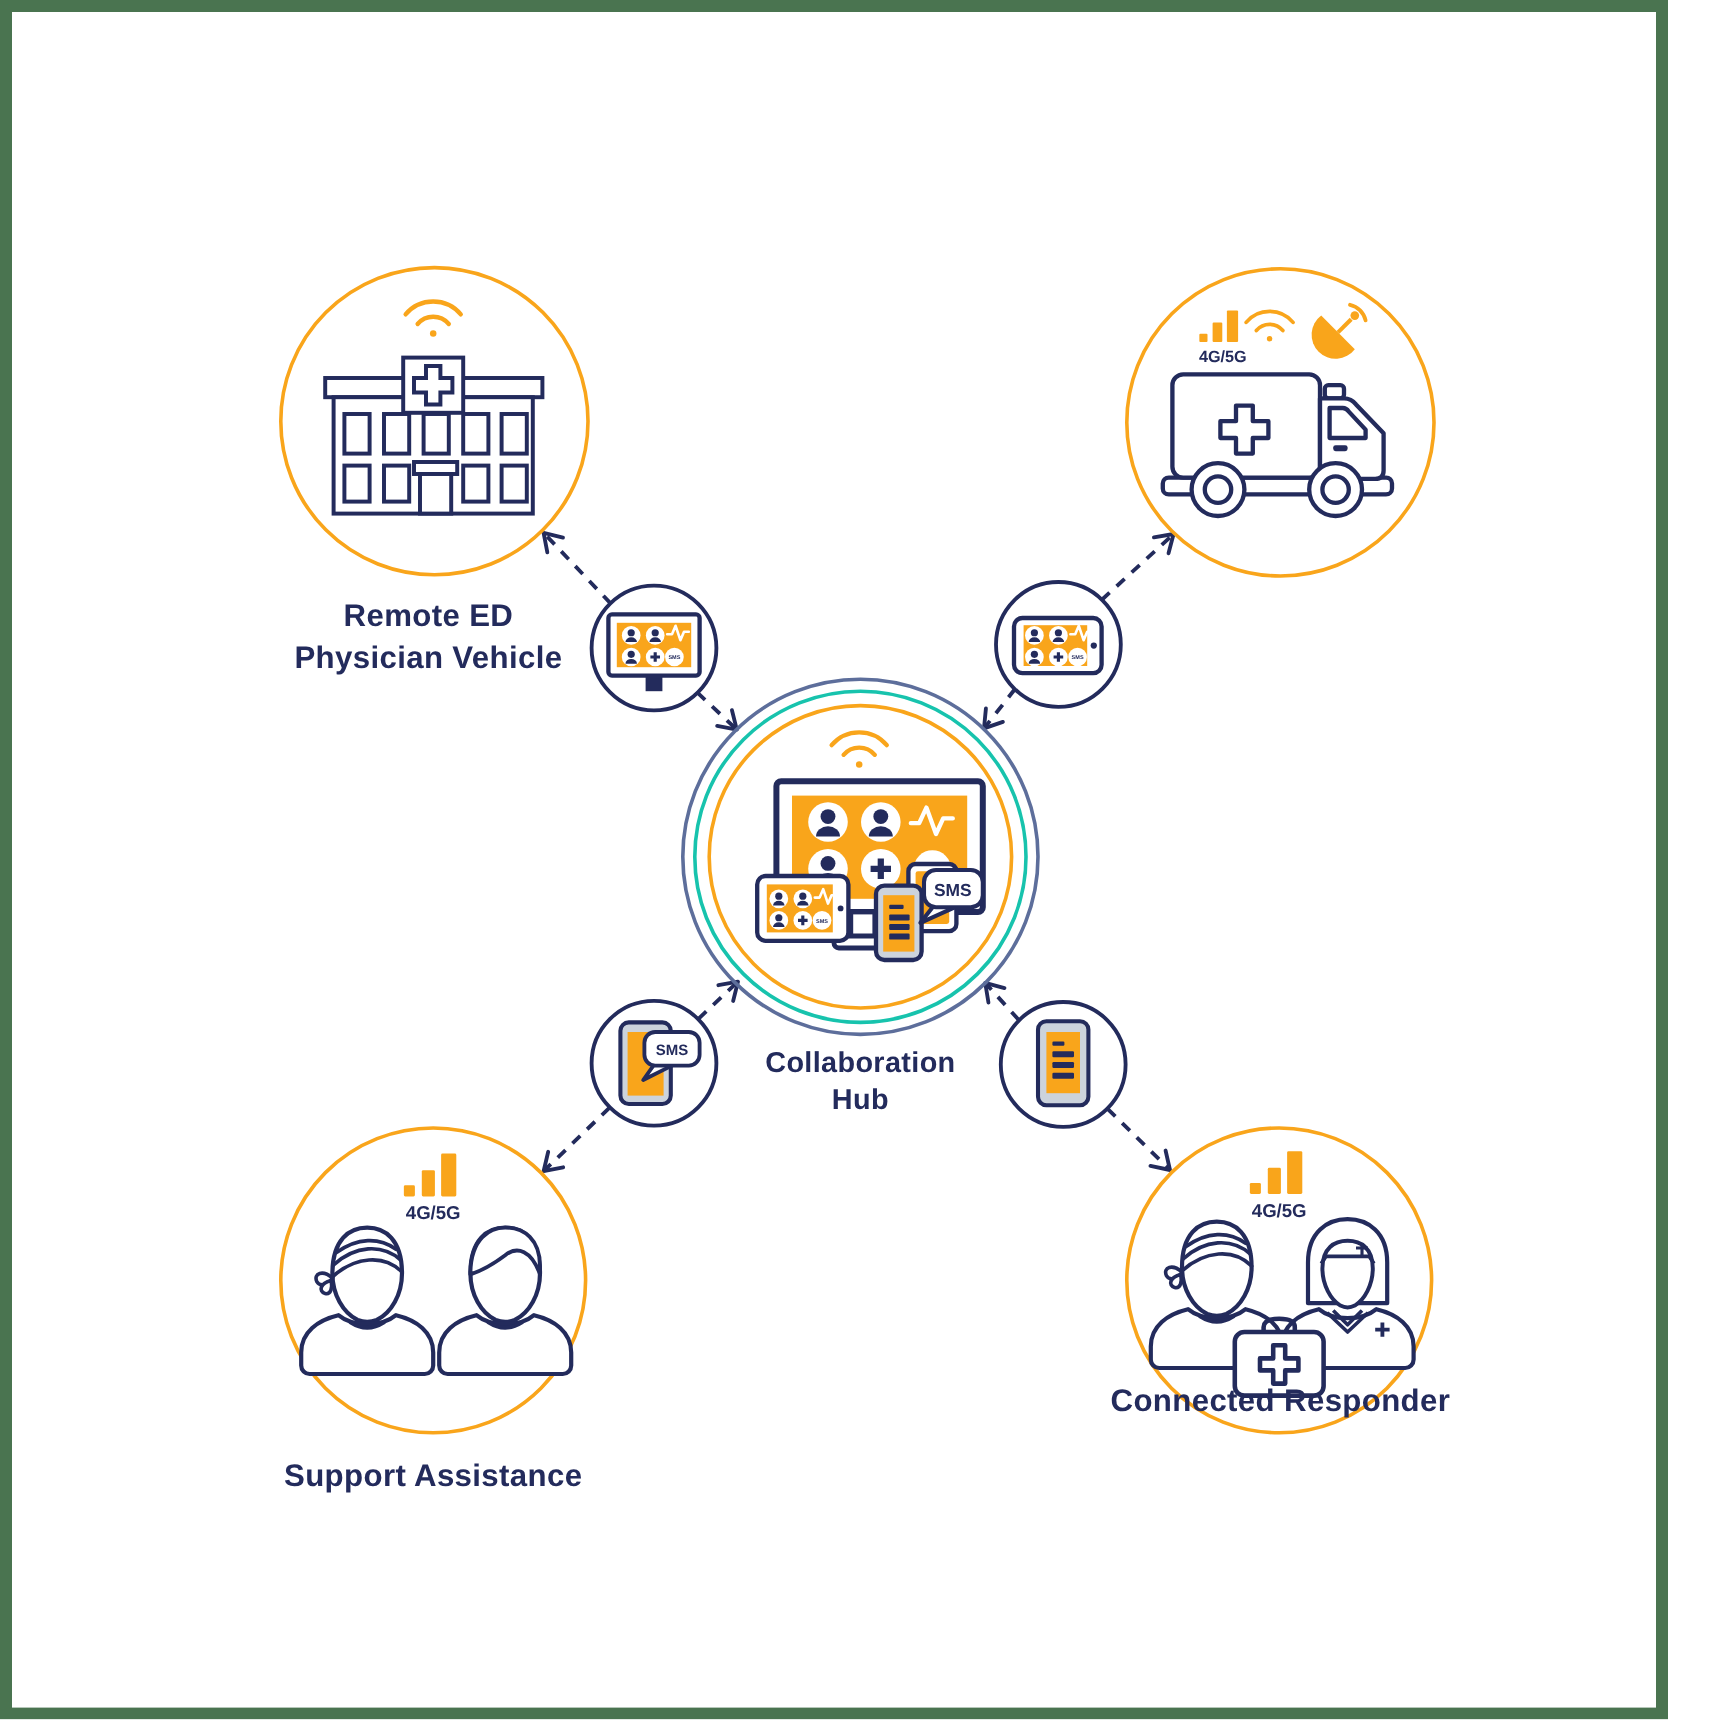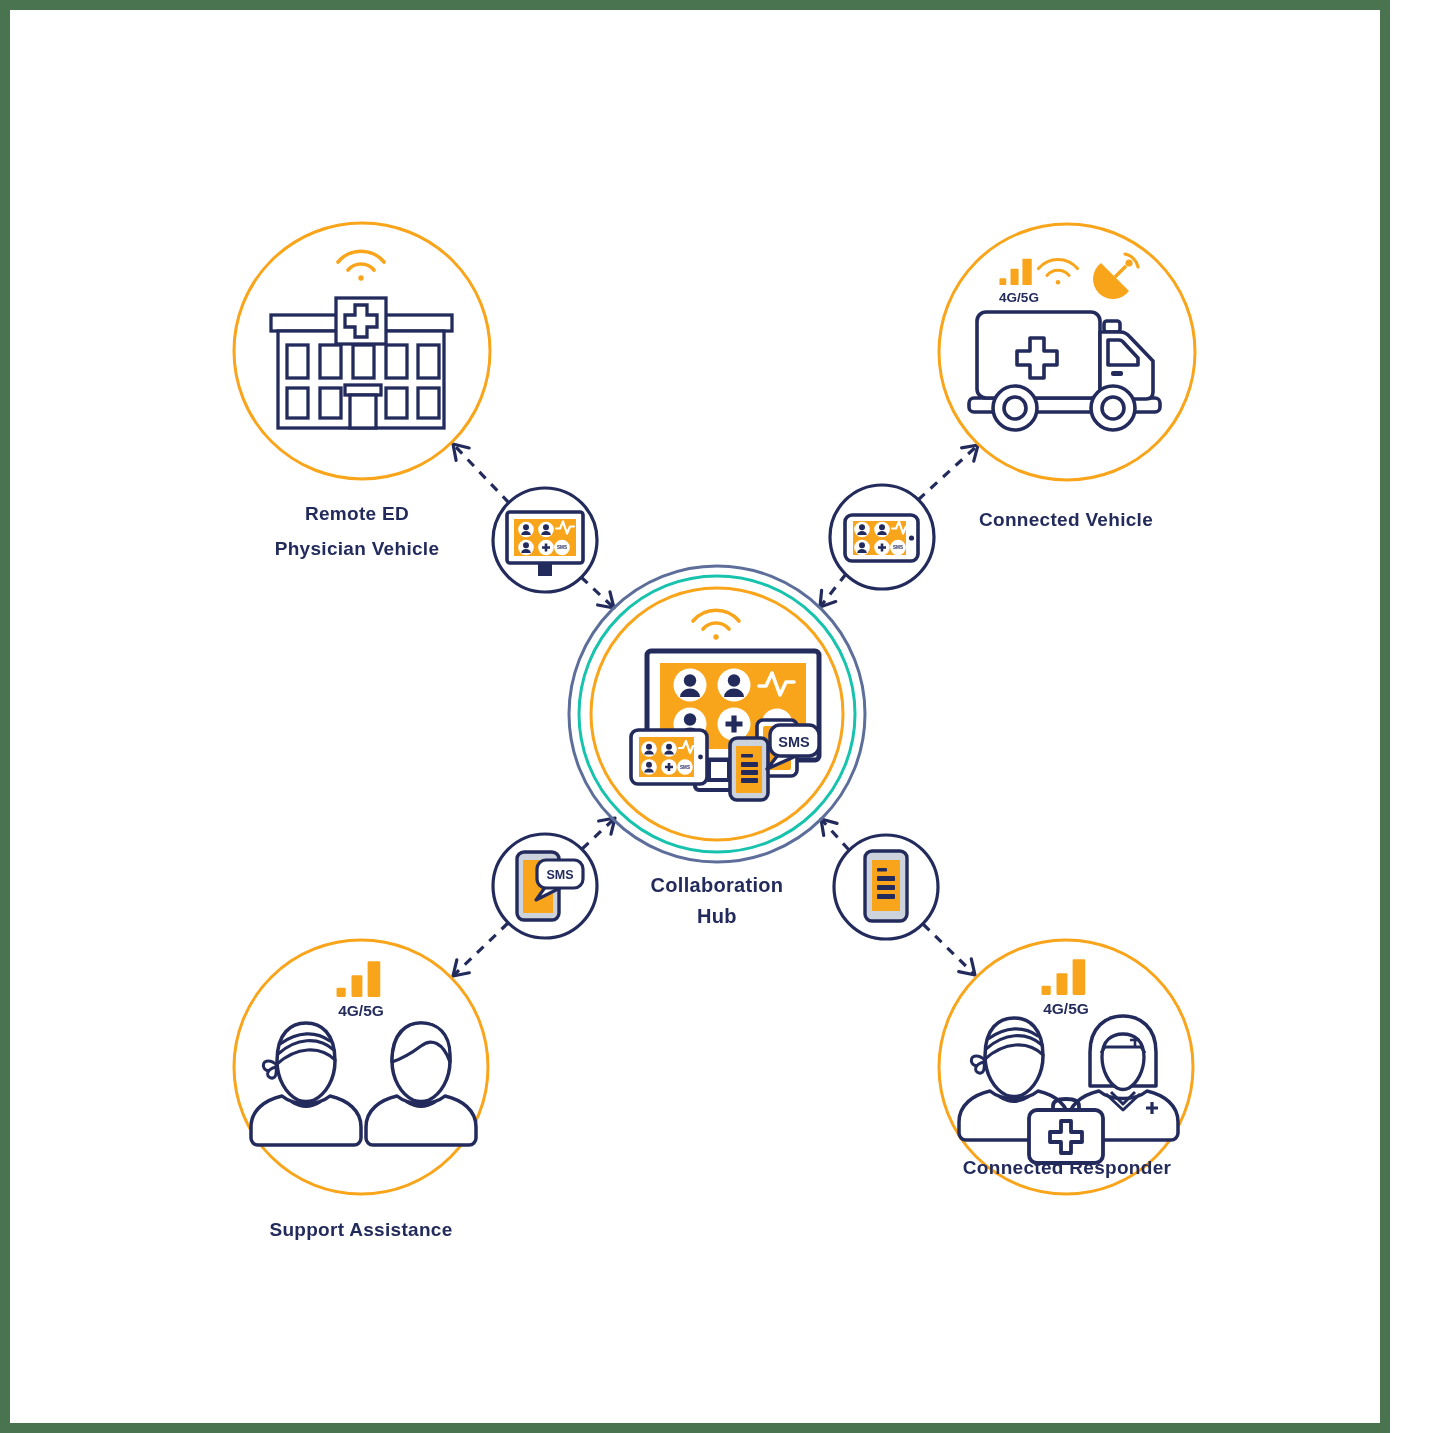--- a/index.html
+++ b/index.html
@@ -3,22 +3,22 @@
 <meta charset="utf-8">
 <style>
   html,body{margin:0;padding:0;background:#ffffff;}
   .stage{position:relative;width:1390px;height:1433px;background:#fff;overflow:hidden;
          font-family:"Liberation Sans",sans-serif;}
   .frame-border{position:absolute;inset:0;border:10px solid #4a7450;pointer-events:none;box-sizing:border-box;}
   svg.diagram{position:absolute;left:0;top:0;}
   svg text{font-family:"Liberation Sans",sans-serif;font-weight:bold;fill:#232b5c;}
   .lbl{position:absolute;color:#232b5c;font-weight:bold;text-align:center;
        transform:translateX(-50%);letter-spacing:.3px;white-space:nowrap;}
-  .lbl-node{font-size:19px;line-height:35px;}
-  .lbl-hub{font-size:20px;line-height:31px;}
+  .lbl-node{font-size:26px;line-height:35px;}
+  .lbl-hub{font-size:24px;line-height:31px;}
 </style>
 </head>
 <body>
 
 <div class="stage">
 
 <svg class="diagram" width="1433" height="1433" viewBox="0 0 1433 1433">
   <defs>
     <marker id="ah" markerUnits="userSpaceOnUse" markerWidth="26" markerHeight="26" viewBox="0 0 26 26" refX="20" refY="13" orient="auto">
       <path d="M 6 4 L 20 13 L 6 22" fill="none" stroke="#232b5c" stroke-width="3.2" stroke-linecap="round" stroke-linejoin="round"></path>
@@ -286,21 +286,20 @@
       </g>
     </g>
   </g>
 </svg>
 
 <div class="lbl lbl-node" style="left:357px;top:496px;">
   <div>Remote ED</div>
   <div>Physician Vehicle</div>
 </div>
 
-<div class="lbl lbl-node" style="left:1066px;top:502px;">Connected Vehicle</div>
 
 <div class="lbl lbl-node" style="left:361px;top:1212px;">Support Assistance</div>
 
 <div class="lbl lbl-node" style="left:1067px;top:1150px;">Connected Responder</div>
 
 <div class="lbl lbl-hub" style="left:717px;top:870px;">
   <div>Collaboration</div>
   <div>Hub</div>
 </div>
 

